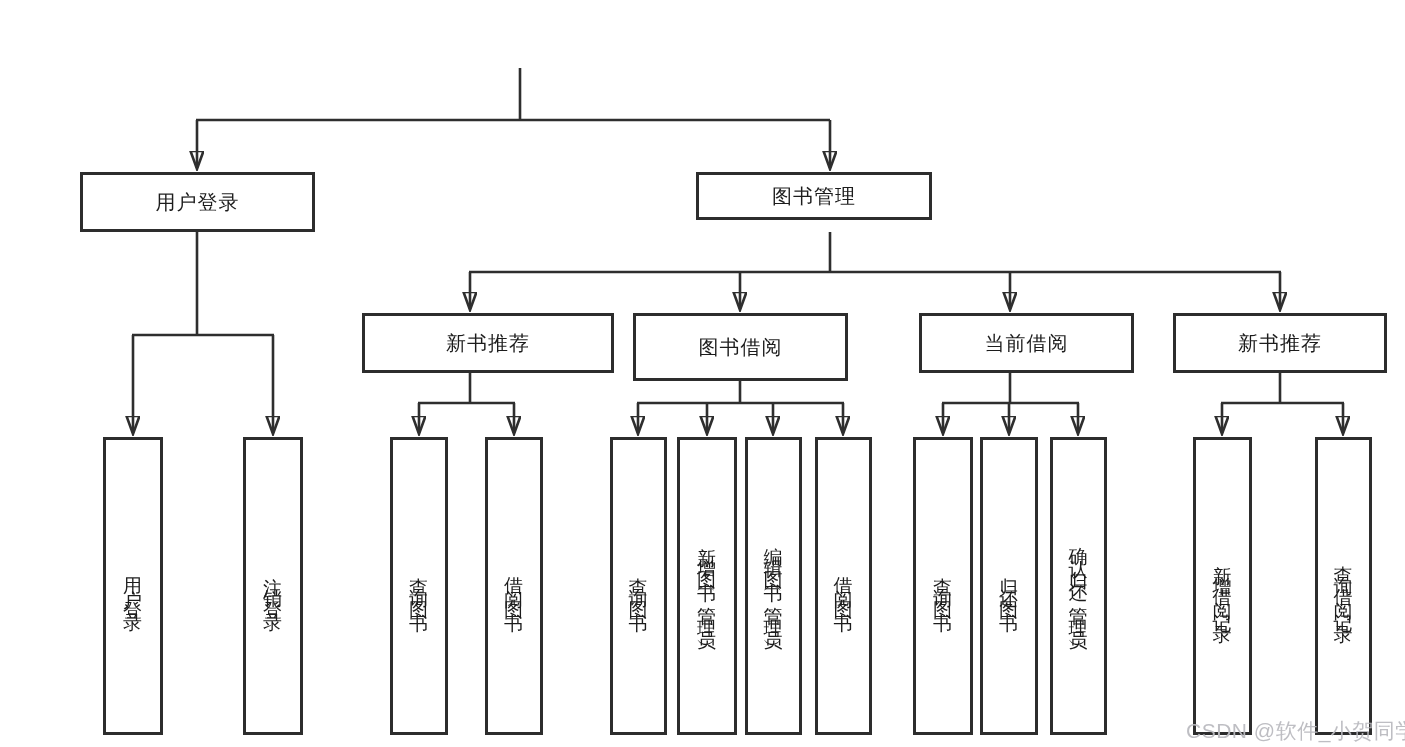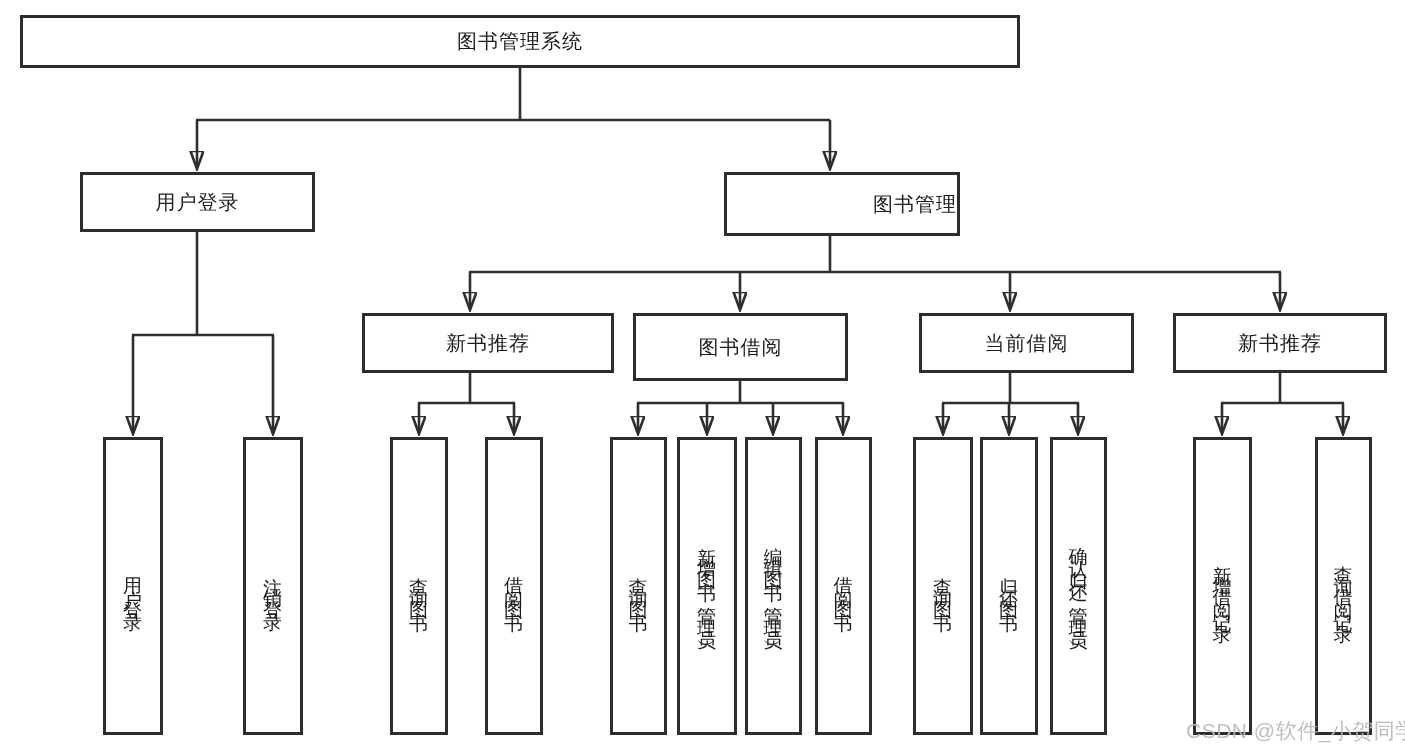--- a/index.html
+++ b/index.html
@@ -98,28 +98,25 @@
     <path d="M1010 373 V403 M942 403 H1079"></path>
     <path d="M943 403 V433" marker-end="url(#arrow)"></path>
     <path d="M1009 403 V433" marker-end="url(#arrow)"></path>
     <path d="M1078 403 V433" marker-end="url(#arrow)"></path>
 
     <path d="M1280 373 V403 M1221 403 H1344"></path>
     <path d="M1222 403 V433" marker-end="url(#arrow)"></path>
     <path d="M1343 403 V433" marker-end="url(#arrow)"></path>
   </svg>
 
-  <div class="box" style="left:20px; top:15px; width:1000px; height:53px;">
-    <span>图书管理系统</span>
-  </div>
 
   <div class="box" style="left:80px; top:172px; width:235px; height:60px;">
     <span>用户登录</span>
   </div>
-  <div class="box" style="left:724px; top:172px; width:236px; height:64px;justify-content:flex-end;">
+  <div class="box" style="left:696px; top:172px; width:236px; height:48px;">
     <span>图书管理</span>
   </div>
 
   <div class="box" style="left:362px; top:313px; width:252px; height:60px;">
     <span>新书推荐</span>
   </div>
   <div class="box" style="left:633px; top:313px; width:215px; height:68px;">
     <span>图书借阅</span>
   </div>
   <div class="box" style="left:903px; top:313px; width:215px; height:60px;margin-left:16px;">

